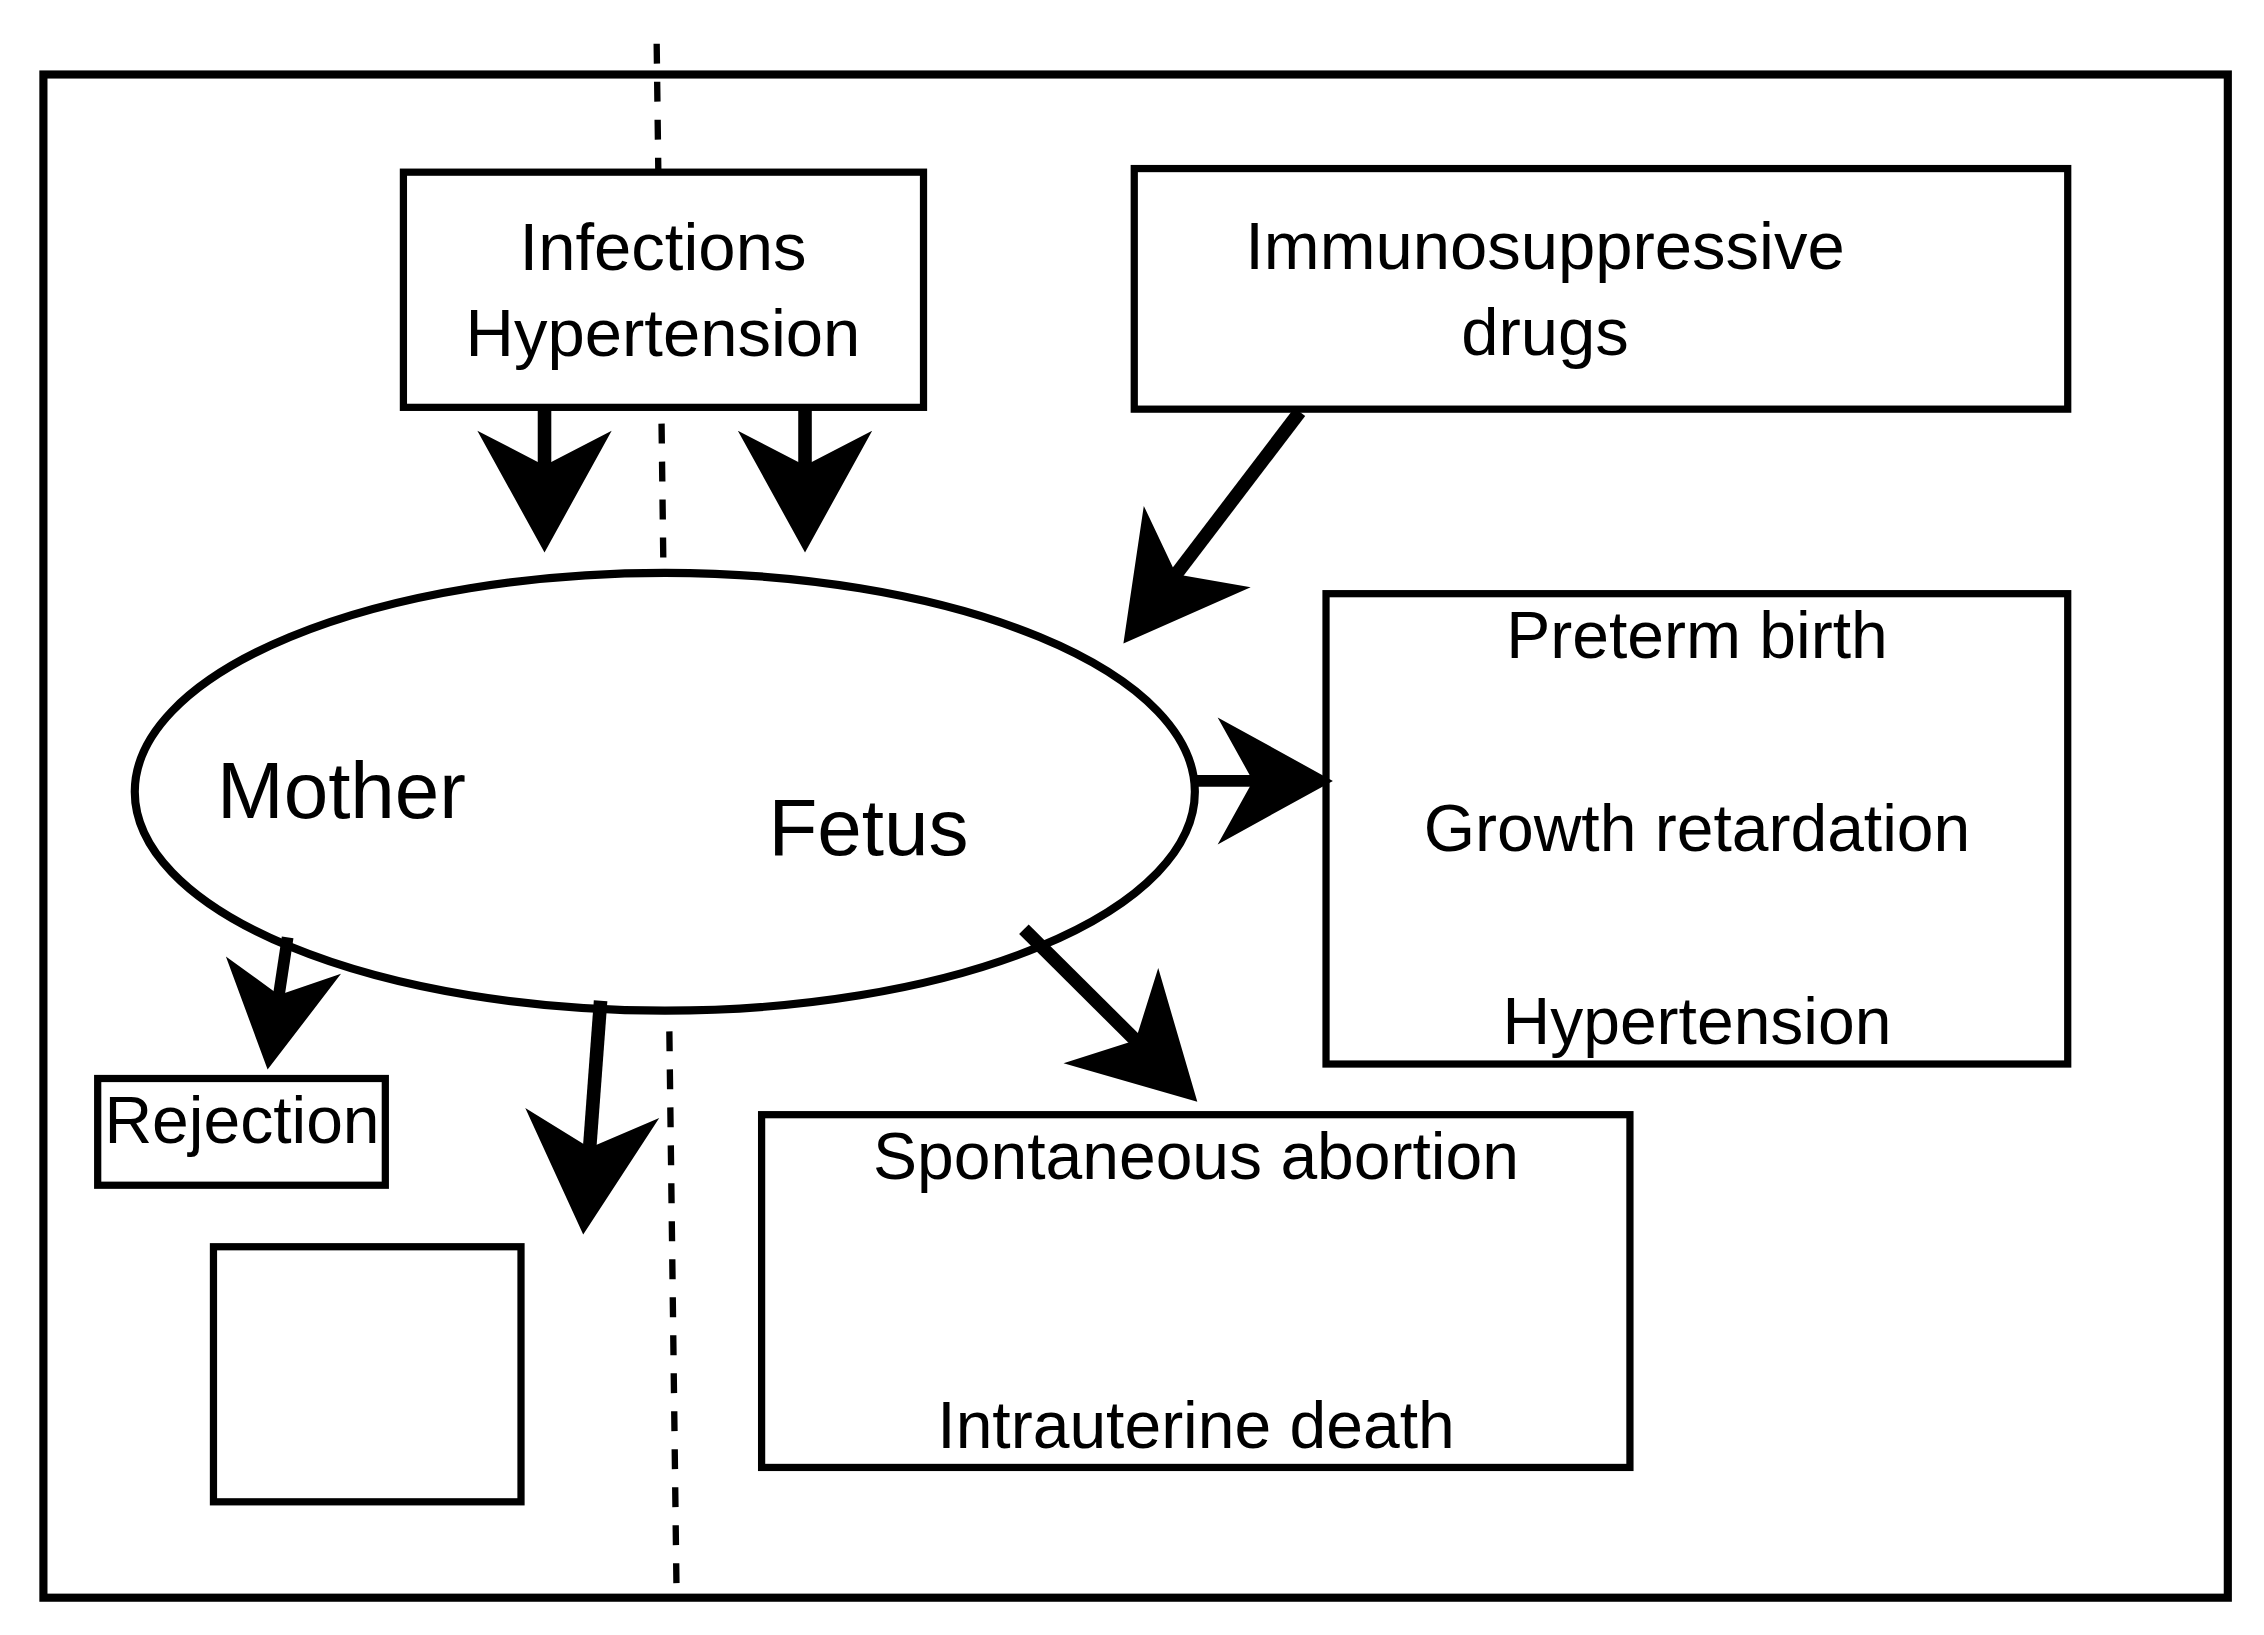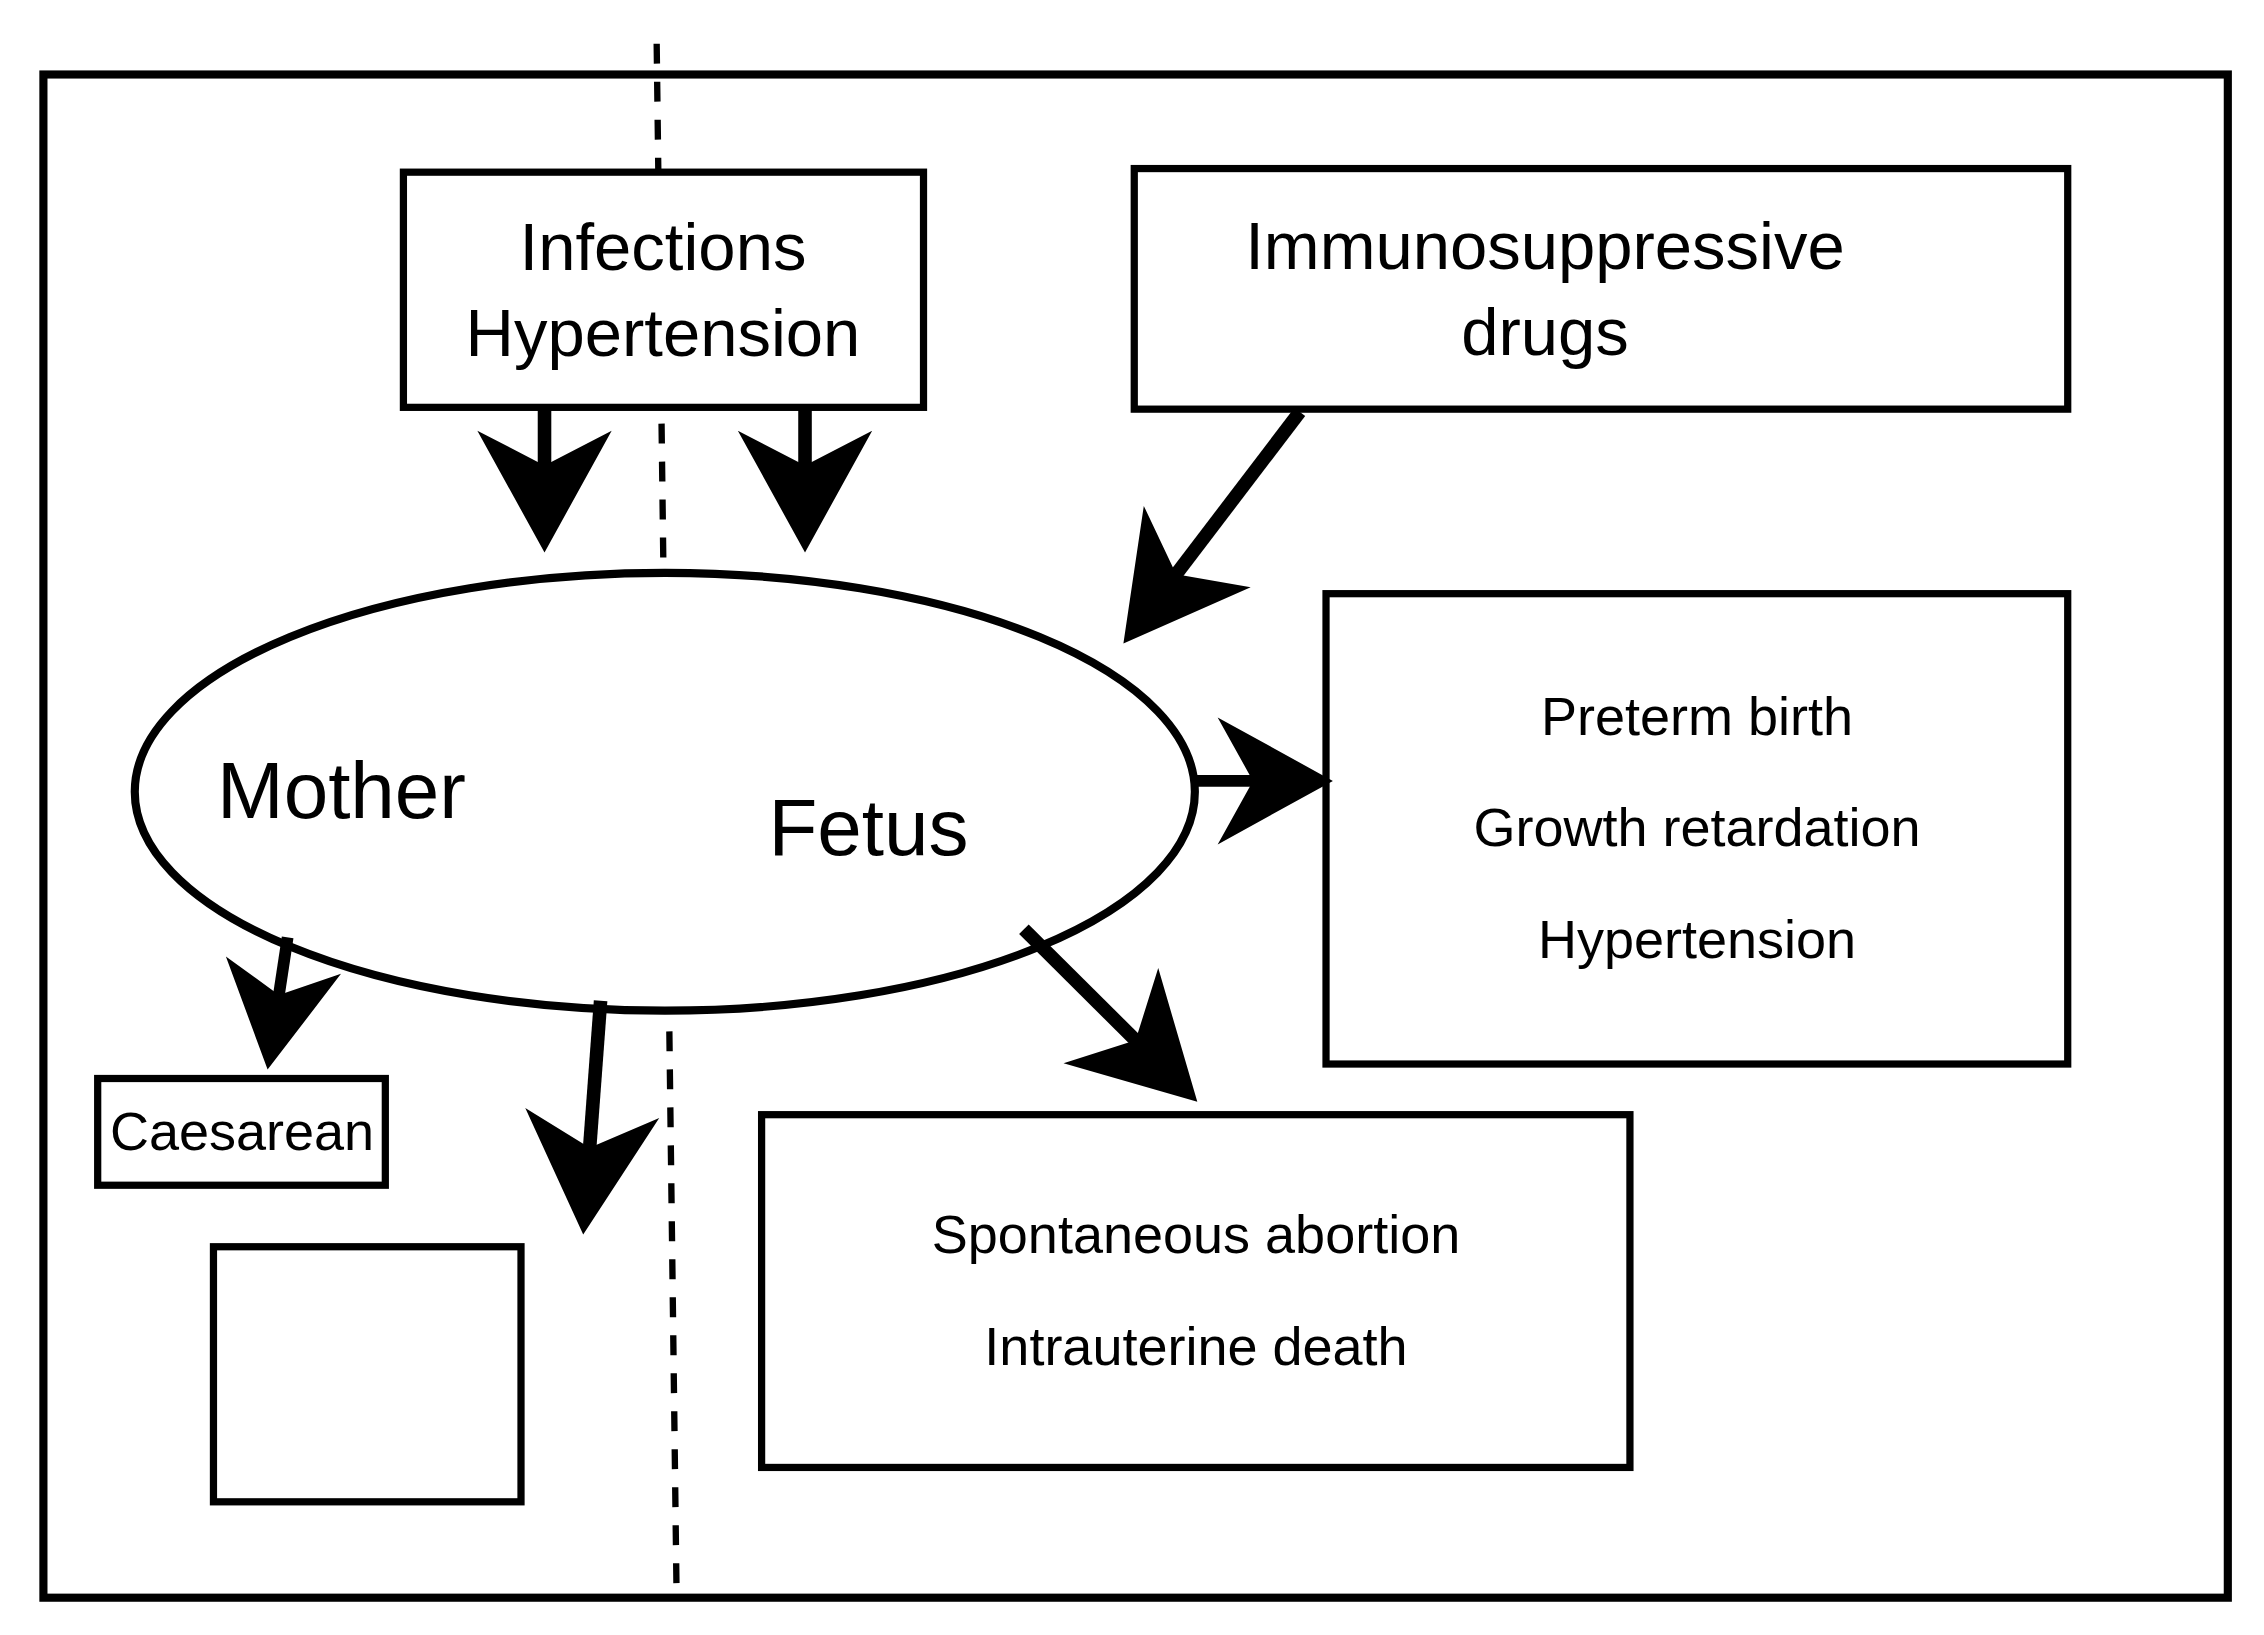--- a/index.html
+++ b/index.html
@@ -31,21 +31,21 @@
     justify-content: center;
     text-align: center;
     color: #000000;
     pointer-events: none;
     line-height: 1.28;
     white-space: nowrap;
   }
   .node-label .line { display: block; }
   .fs-box { font-size: 67px; }
   .fs-big { font-size: 80px; }
-  .fs-stack { font-size: 54px; }
+  .fs-stack { font-size: 66px; justify-content: space-between; }
   .stack-gap { height: 42px; }
 </style>
 </head>
 <body>
 
 <div id="canvas">
 
   <svg id="diagram-svg" viewBox="0 0 2503 1808" xmlns="http://www.w3.org/2000/svg">
     <defs>
       <marker id="ah-thin" viewBox="0 0 12 12" refX="9.2" refY="6" markerWidth="12" markerHeight="12" orient="auto-start-reverse" markerUnits="strokeWidth">
@@ -115,18 +115,18 @@
     <span class="line">Hypertension</span>
   </div>
 
   <div class="node-label fs-stack" style="left:762px; top:1114px; width:868px; height:353px;">
     <span class="line">Spontaneous abortion</span>
     <span class="stack-gap"></span>
     <span class="line">Intrauterine death</span>
   </div>
 
   <div class="node-label fs-stack" style="left:98px; top:1078px; width:288px; height:107px;">
-    <span class="line">Caesarean</span>
+    <span class="line">Rejection</span>
   </div>
 
 
 </div>
 
 
 </body></html>

